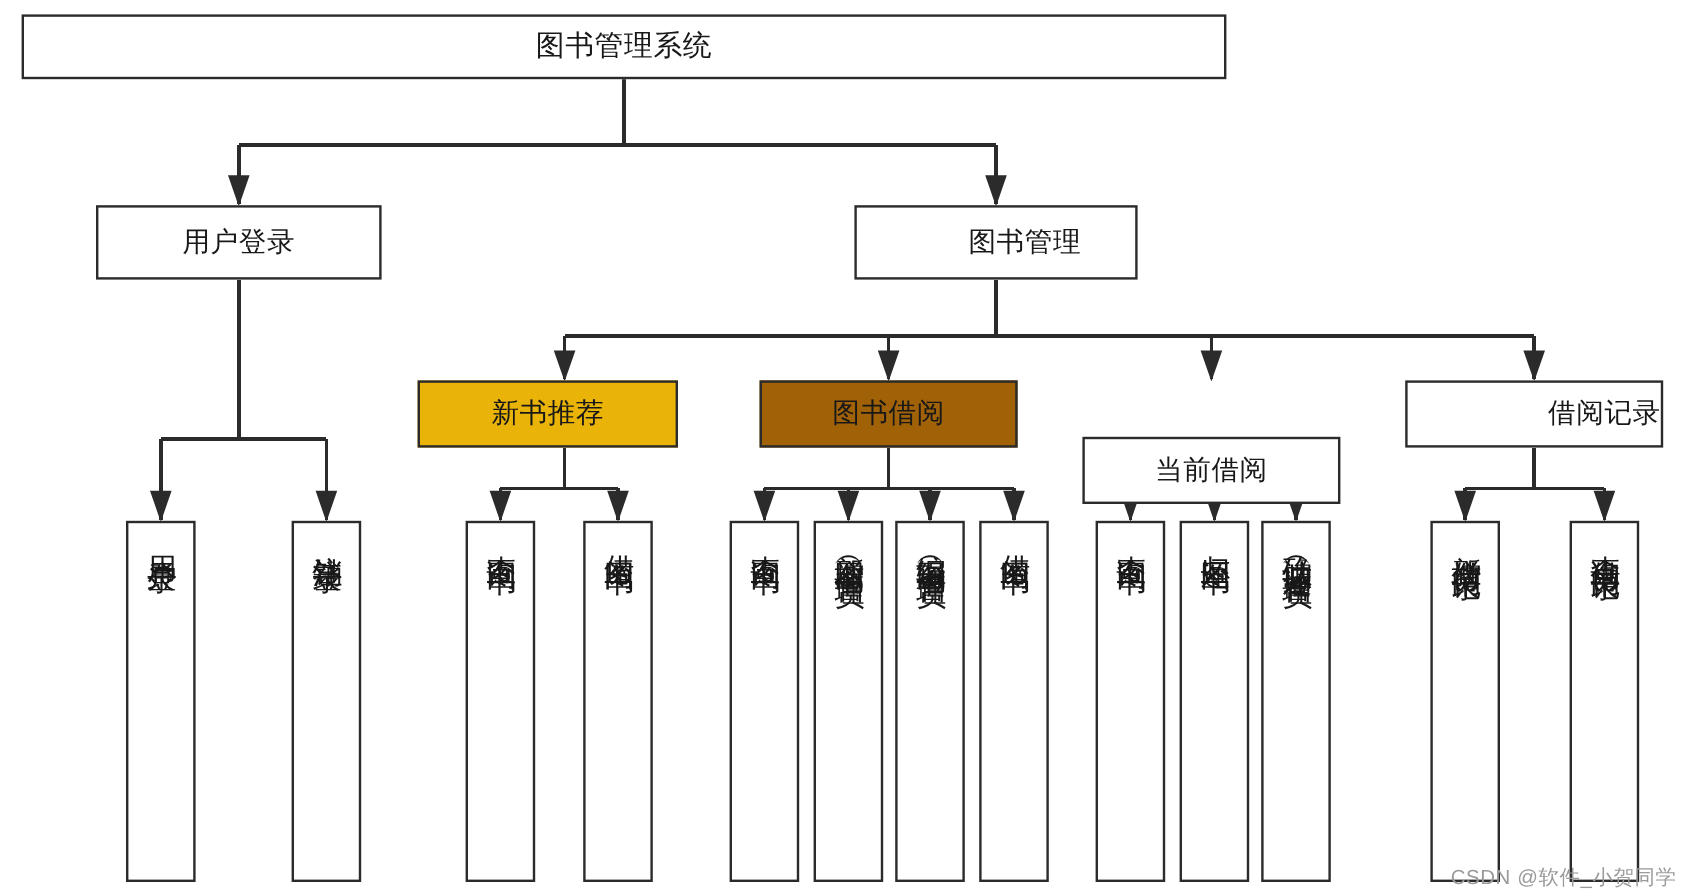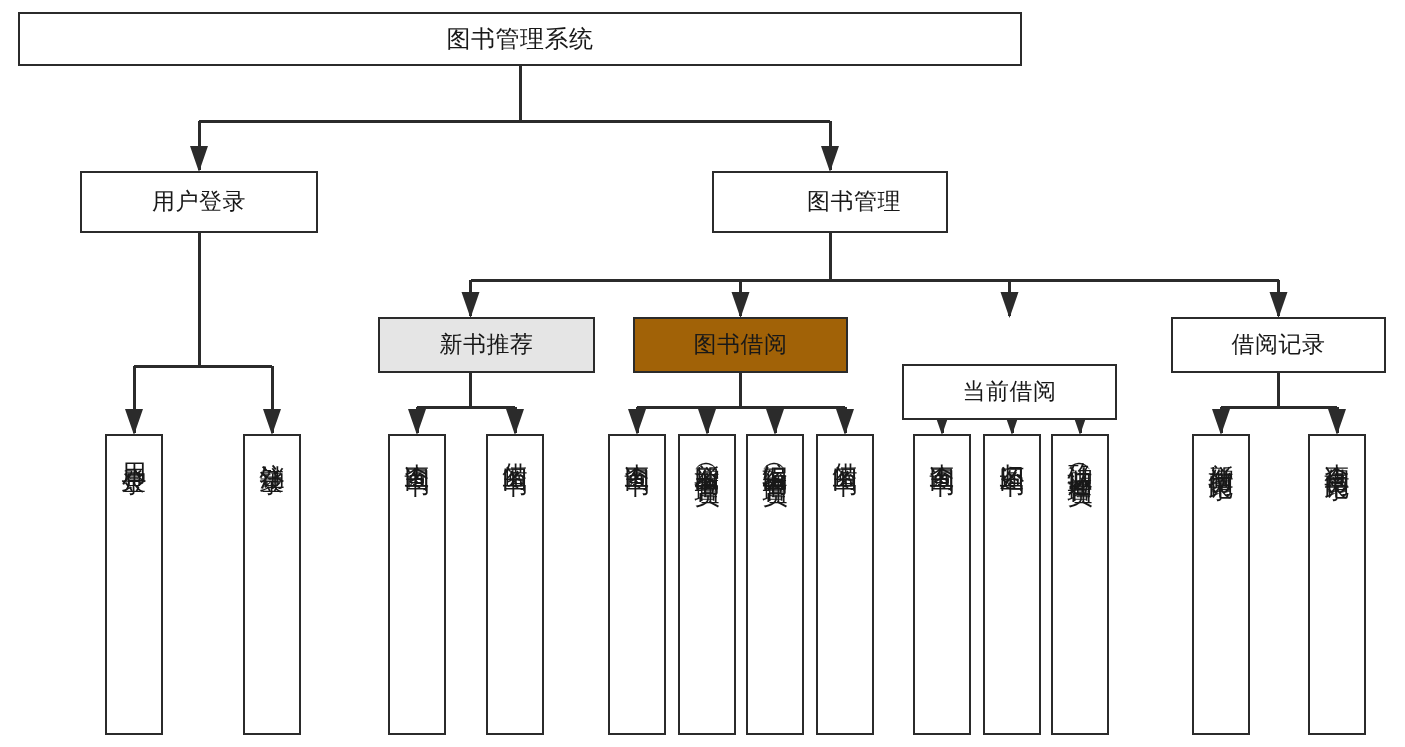--- a/index.html
+++ b/index.html
@@ -134,30 +134,30 @@
   <div id="nodes">
       <div class="node horiz root" style="left: 18px; top: 12px; width: 1004px; height: 54px; border-color: rgb(43, 43, 43); background: rgb(255, 255, 255);">
         <span class="label" style="color: rgb(24, 24, 24);">图书管理系统</span>
       </div>
       <div class="node horiz" style="left: 80px; top: 171px; width: 238px; height: 62px; border-color: rgb(43, 43, 43); background: rgb(255, 255, 255);">
         <span class="label" style="color: rgb(24, 24, 24);">用户登录</span>
       </div>
       <div class="node horiz" style="left: 712px; top: 171px; width: 236px; height: 62px; border-color: rgb(43, 43, 43); background: rgb(255, 255, 255); padding-left: 48px;">
         <span class="label" style="color: rgb(24, 24, 24);">图书管理</span>
       </div>
-      <div class="node horiz" style="left: 378px; top: 317px; width: 217px; height: 56px; border-color: rgb(43, 43, 43); background: #e5e5e5;">
+      <div class="node horiz" style="left: 348px; top: 317px; width: 217px; height: 56px; border-color: rgb(43, 43, 43); background: #eab308;">
         <span class="label" style="color: rgb(24, 24, 24);">新书推荐</span>
       </div>
       <div class="node horiz" style="left: 633px; top: 317px; width: 215px; height: 56px; border-color: rgb(43, 43, 43); background: #a16207;">
         <span class="label" style="color: rgb(24, 24, 24);">图书借阅</span>
       </div>
       <div class="node horiz" style="left: 902px; top: 317px; width: 215px; height: 56px; border-color: rgb(43, 43, 43); background: rgb(255, 255, 255); margin-top: 47px;">
         <span class="label" style="color: rgb(24, 24, 24);">当前借阅</span>
       </div>
-      <div class="node horiz" style="left: 1171px; top: 317px; width: 215px; height: 56px; border-color: rgb(43, 43, 43); background: rgb(255, 255, 255);">
+      <div class="node horiz" style="left: 1171px; top: 317px; width: 215px; height: 56px; border-color: rgb(43, 43, 43); background: rgb(255, 255, 255); justify-content: flex-end;">
         <span class="label" style="color: rgb(24, 24, 24);">借阅记录</span>
       </div>
       <div class="node leaf" style="left: 105px; top: 434px; width: 58px; height: 301px; border-color: rgb(43, 43, 43); background: rgb(255, 255, 255);">
         <span class="label" style="color: rgb(24, 24, 24);">用户登录</span>
       </div>
       <div class="node leaf" style="left: 243px; top: 434px; width: 58px; height: 301px; border-color: rgb(43, 43, 43); background: rgb(255, 255, 255);">
         <span class="label" style="color: rgb(24, 24, 24);">注销登录</span>
       </div>
       <div class="node leaf" style="left: 388px; top: 434px; width: 58px; height: 301px; border-color: rgb(43, 43, 43); background: rgb(255, 255, 255);">
         <span class="label" style="color: rgb(24, 24, 24);">查询图书</span>
@@ -186,13 +186,14 @@
       <div class="node leaf" style="left: 1051px; top: 434px; width: 58px; height: 301px; border-color: rgb(43, 43, 43); background: rgb(255, 255, 255);">
         <span class="label" style="color: rgb(24, 24, 24);">确认归还（管理员）</span>
       </div>
       <div class="node leaf" style="left: 1192px; top: 434px; width: 58px; height: 301px; border-color: rgb(43, 43, 43); background: rgb(255, 255, 255);">
         <span class="label" style="color: rgb(24, 24, 24);">新增借阅记录</span>
       </div>
       <div class="node leaf" style="left: 1308px; top: 434px; width: 58px; height: 301px; border-color: rgb(43, 43, 43); background: rgb(255, 255, 255);">
         <span class="label" style="color: rgb(24, 24, 24);">查询借阅记录</span>
       </div>
     </div>
+  <div class="watermark">CSDN @软件_小贺同学</div>
 </div>
 
 </body></html>

